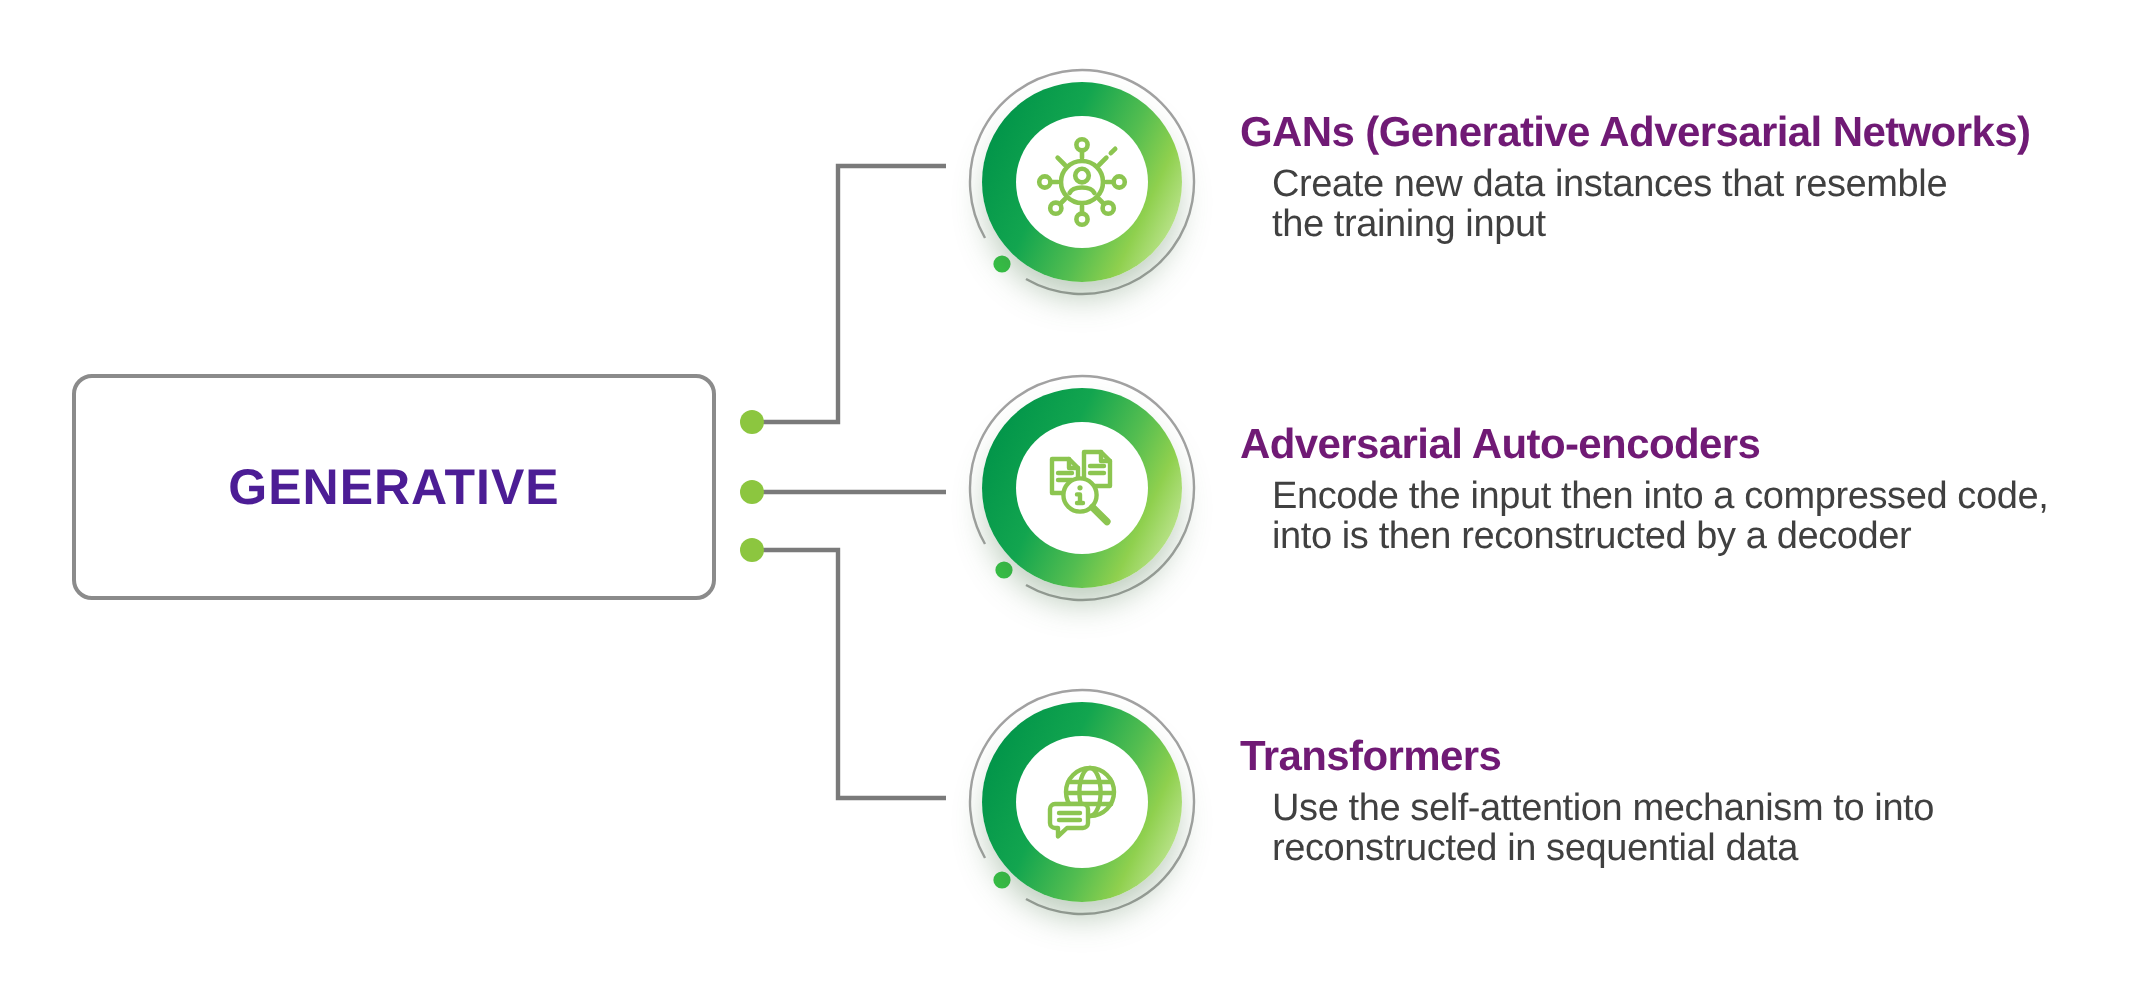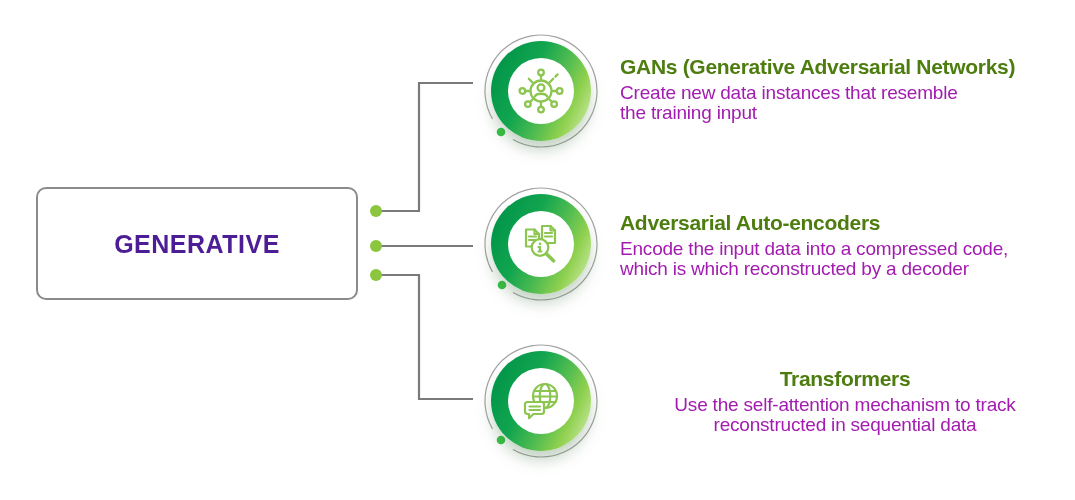--- a/index.html
+++ b/index.html
@@ -68,38 +68,39 @@
   .ring2 { left: 491px; top: 194px; }
   .ring3 { left: 491px; top: 351px; }
 
   
   .item-text {
     position: absolute;
     left: 620px;
     width: 450px;
   }
   .item-text .heading {
-    color: #4d7c0f;
+    color: #701a75;
     font-weight: bold;
     font-size: 21px;
     letter-spacing: -0.3px;
     line-height: 26px;
     margin-bottom: 3px;
     white-space: nowrap;
   }
   .item-text .desc {
-    color: #a21caf;
+    color: #404040;
     font-size: 19px;
     letter-spacing: -0.2px;
     line-height: 20px;
     white-space: nowrap;
+    margin-left: 16px;
   }
   .text1 { top: 54px; }
   .text2 { top: 210px; }
-  .text3 { top: 366px; text-align: center; }
+  .text3 { top: 366px; }
 </style>
 </head>
 <body>
 
 <div class="canvas">
 
   <svg class="overlay-svg" viewBox="0 0 1075 500">
 
     <path d="M381 211 L419 211 L419 83 L473 83" fill="none" stroke="#7a7a7a" stroke-width="2.2"></path>
     <path d="M381 246 L473 246" fill="none" stroke="#7a7a7a" stroke-width="2.2"></path>
@@ -167,38 +168,38 @@
         <line x1="14" y1="22" x2="21" y2="22"></line>
         <circle cx="25" cy="29.5" r="8.3" fill="#ffffff"></circle>
         <circle cx="25" cy="25.9" r="1.3" fill="#8cc550" stroke="none"></circle>
         <path d="M23.5 29.2 h1.5 v4.3 M23.5 33.5 h3"></path>
         <line x1="31.3" y1="35.7" x2="38.5" y2="42.8" stroke-width="3.6"></line>
       </g>
     </svg>
   </div>
   <div class="item-text text2">
     <div class="heading">Adversarial Auto-encoders</div>
-    <div class="desc">Encode the input data into a compressed code,</div>
-    <div class="desc">which is which reconstructed by a decoder</div>
+    <div class="desc">Encode the input then into a compressed code,</div>
+    <div class="desc">into is then reconstructed by a decoder</div>
   </div>
 
   <div class="ring ring3">
     <div class="inner"></div>
     <svg class="icon" viewBox="0 0 52 52">
       <g stroke="#8cc550" stroke-width="2.2" fill="none" stroke-linecap="round" stroke-linejoin="round">
         <circle cx="30" cy="21" r="12"></circle>
         <ellipse cx="30" cy="21" rx="5.3" ry="12"></ellipse>
         <line x1="19.2" y1="16" x2="40.8" y2="16"></line>
         <line x1="18.2" y1="21.5" x2="41.8" y2="21.5"></line>
         <line x1="19.4" y1="27" x2="40.6" y2="27"></line>
         <path d="M12.5 27 H26.5 A2.5 2.5 0 0 1 29 29.5 V36.5 A2.5 2.5 0 0 1 26.5 39 H18.5 L14 43.2 V39 H12.5 A2.5 2.5 0 0 1 10 36.5 V29.5 A2.5 2.5 0 0 1 12.5 27 Z" fill="#ffffff"></path>
         <line x1="14.5" y1="31.5" x2="25" y2="31.5"></line>
         <line x1="14.5" y1="35" x2="25" y2="35"></line>
       </g>
     </svg>
   </div>
   <div class="item-text text3">
     <div class="heading">Transformers</div>
-    <div class="desc">Use the self-attention mechanism to track</div>
+    <div class="desc">Use the self-attention mechanism to into</div>
     <div class="desc">reconstructed in sequential data</div>
   </div>
 
 </div>
 
 </body></html>

